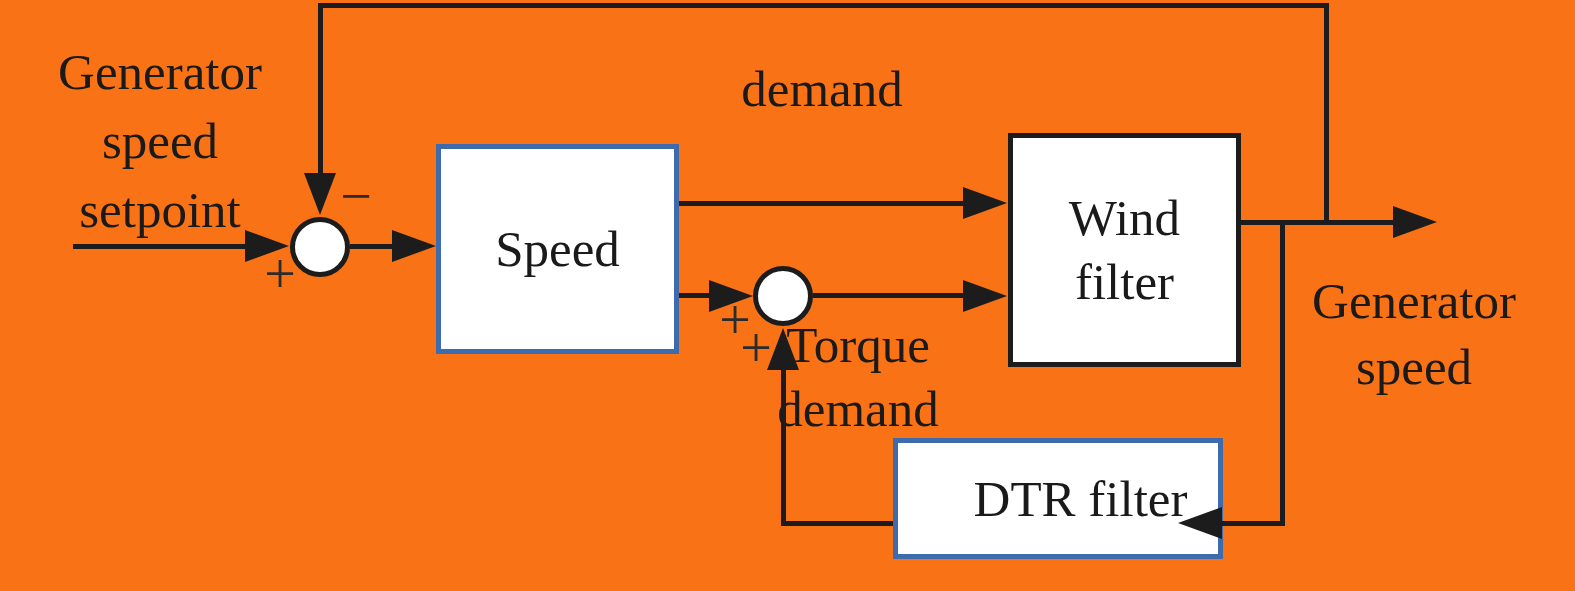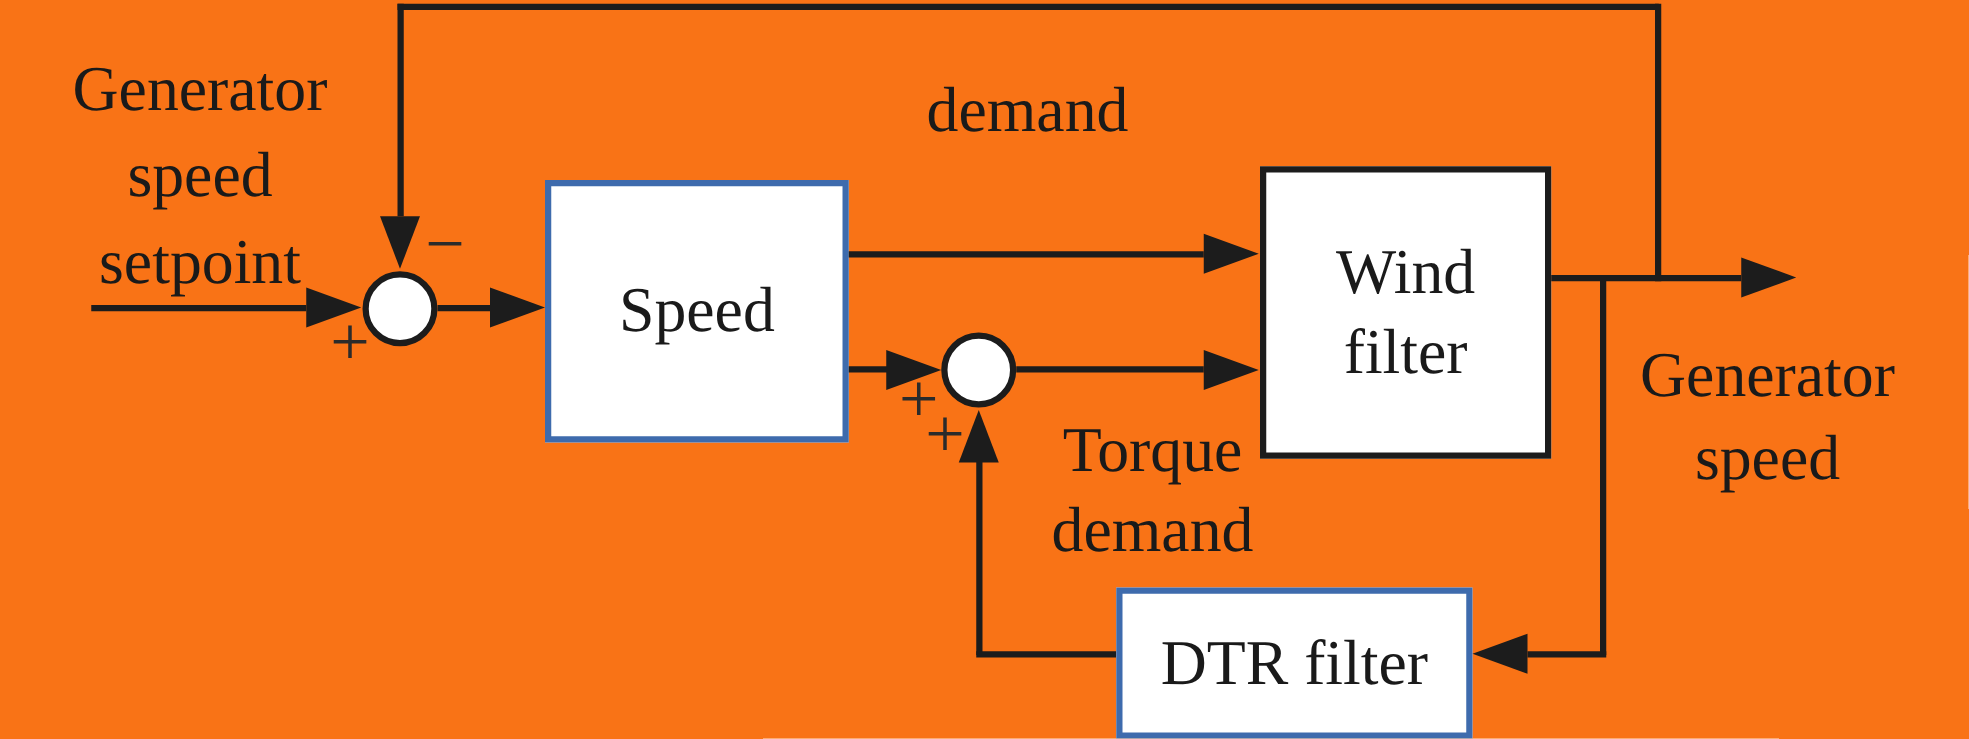--- a/index.html
+++ b/index.html
@@ -74,30 +74,30 @@
 
   <div class="line" style="left:679px;top:293px;width:32px;height:5px;"></div>
   <div class="arrow right" style="left:709px;top:280px;"></div>
 
   <div class="circle" style="left:753px;top:266px;"></div>
   <div class="sign" style="left:735px;top:321px;">+</div>
   <div class="sign" style="left:756px;top:349px;">+</div>
 
   <div class="line" style="left:813px;top:293px;width:150px;height:5px;"></div>
   <div class="arrow right" style="left:963px;top:280px;"></div>
-  <div class="lbl" style="left:772px;top:313px;width:300px;line-height:64px;margin-top:16px;">
+  <div class="lbl" style="left:708px;top:313px;width:300px;line-height:64px;">
     <div>Torque</div>
     <div>demand</div>
   </div>
 
   <div class="arrow up" style="left:767px;top:328px;"></div>
   <div class="line" style="left:781px;top:368px;width:5px;height:156px;"></div>
   <div class="line" style="left:781px;top:521px;width:112px;height:5px;"></div>
 
-  <div class="box" style="left:893px;top:470px;width:275px;height:111px;">
+  <div class="box" style="left:893px;top:438px;width:275px;height:111px;padding-left:45px;">
     <div>DTR filter</div>
   </div>
 
   <div class="box black" style="left:1008px;top:133px;width:223px;height:224px;">
     <div>Wind</div>
     <div>filter</div>
   </div>
 
   <div class="line" style="left:1241px;top:220px;width:152px;height:5px;"></div>
   <div class="arrow right" style="left:1393px;top:206px;"></div>

